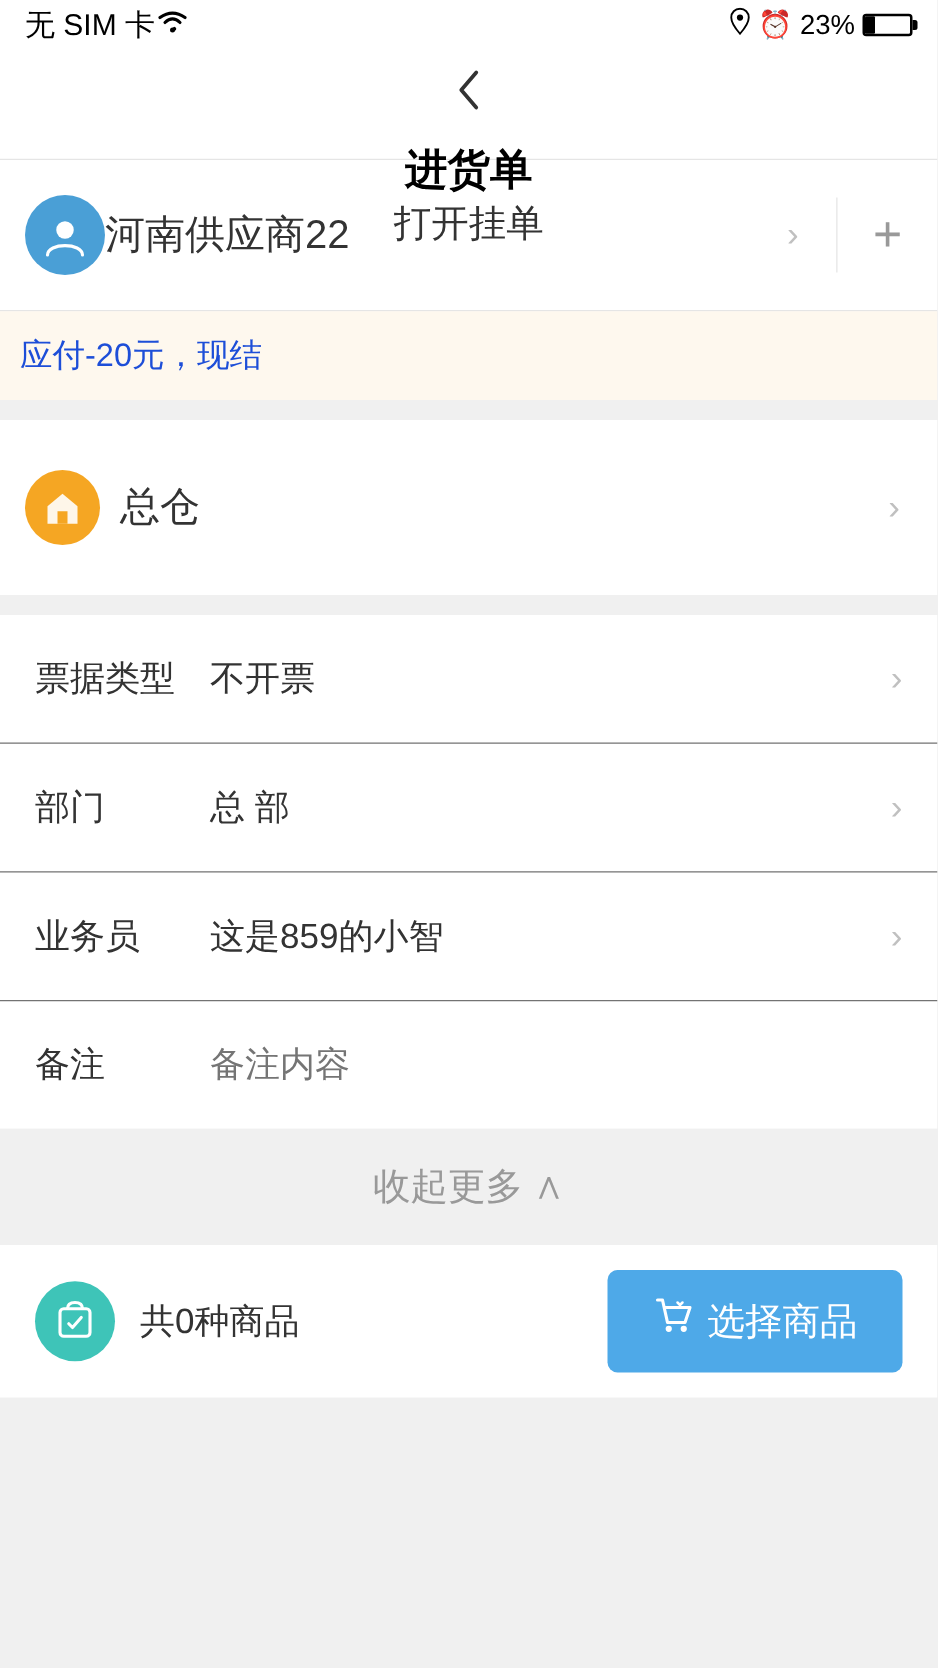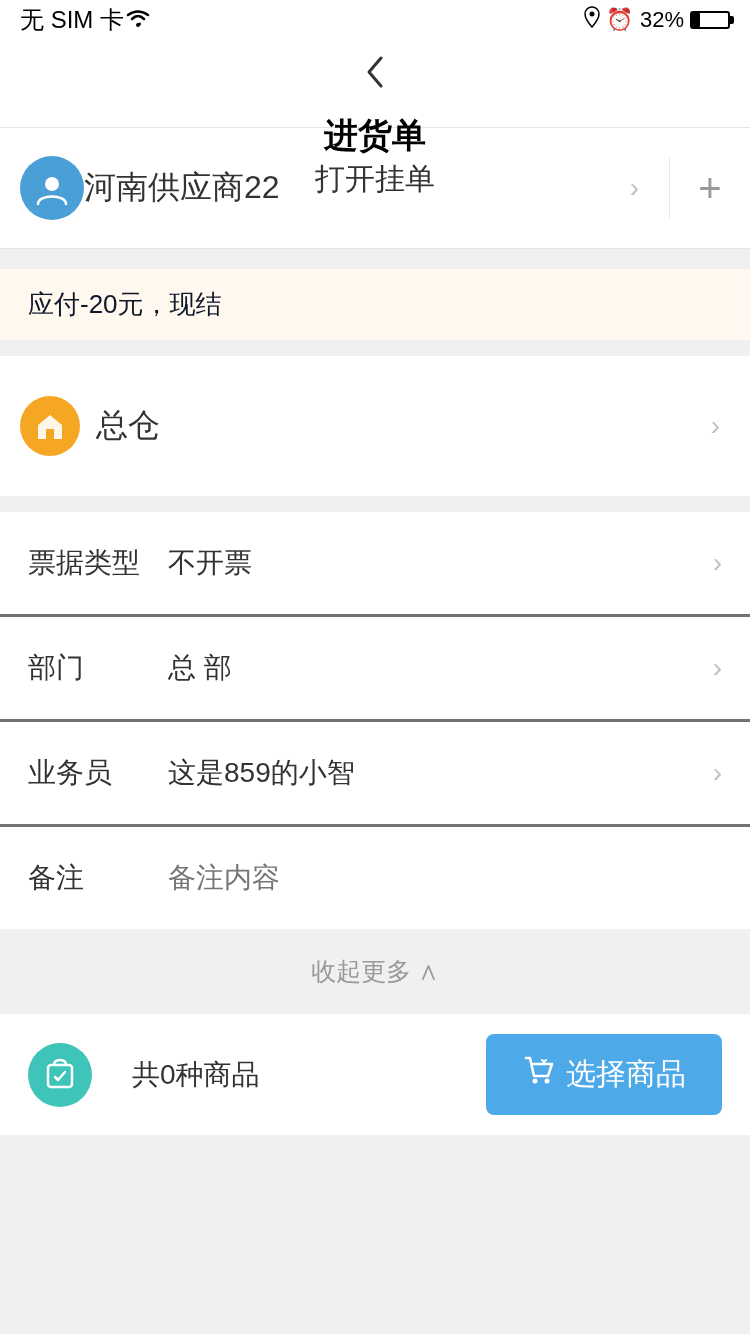--- a/index.html
+++ b/index.html
@@ -115,25 +115,24 @@
       width: 80px;
       display: flex; align-items: center; justify-content: center;
       font-size: 40px;
       color: #999;
       cursor: pointer;
     }
 
     
     .notice-bar {
       background: #fef8ee;
-      padding: 18px 28px;
+      padding: 18px 16px;
       font-size: 26px;
-      color: #0f172a;
+      color: #1d4ed8;
       margin-bottom: 16px;
-      margin-top: 20px;
     }
 
     
     .warehouse-section {
       background: #fff;
       display: flex;
       align-items: center;
       padding: 40px 20px;
       margin-bottom: 16px;
       gap: 16px;
@@ -155,21 +154,21 @@
 
     
     .form-section {
       background: #fff;
       margin-bottom: 0;
     }
     .form-row {
       display: flex;
       align-items: center;
       padding: 32px 28px;
-      border-bottom: 3px solid #737373;
+      border-bottom: 1px solid #737373;
       min-height: 96px;
     }
     .form-row:last-child {
       border-bottom: none;
     }
     .form-label {
       font-size: 28px;
       color: #333;
       width: 120px;
       flex-shrink: 0;
@@ -189,21 +188,21 @@
     .form-chevron {
       color: #c0c0c0;
       font-size: 28px;
     }
 
     
     .collapse-bar {
       background: #f0f0f0;
       text-align: center;
       padding: 26px;
-      font-size: 25px;
+      font-size: 30px;
       color: #999;
       cursor: pointer;
     }
 
     
     .bottom-bar {
       background: #fff;
       display: flex;
       align-items: center;
       padding: 20px 28px;
@@ -216,21 +215,20 @@
       display: flex; align-items: center; justify-content: center;
       color: #fff;
       font-size: 28px;
       flex-shrink: 0;
     }
     .product-count {
       flex: 1;
       font-size: 28px;
       color: #333;
       padding-left: 20px;
-      margin-left: 20px;
     }
     .select-btn {
       background: #4ea9e8;
       color: #fff;
       font-size: 30px;
       padding: 20px 36px;
       border-radius: 8px;
       cursor: pointer;
       display: flex;
       align-items: center;
@@ -253,21 +251,21 @@
     </span>
   </div>
   <div class="status-right">
     <span>
       <svg width="18" height="22" viewBox="0 0 18 22" fill="none">
         <path d="M9 1 C5 1 2 4 2 8 C2 13 9 21 9 21 C9 21 16 13 16 8 C16 4 13 1 9 1Z" stroke="#000" stroke-width="1.5" fill="none"></path>
         <circle cx="9" cy="8" r="2.5" fill="#000"></circle>
       </svg>
     </span>
     <span>⏰</span>
-    <span>32%</span>
+    <span>23%</span>
     <span class="battery-icon">
       <div class="battery-fill"></div>
     </span>
   </div>
 </div>
 
 <div class="nav-bar">
   <span class="nav-back">
     <svg width="28" height="44" viewBox="0 0 28 44" fill="none">
       <path d="M20 8 L8 22 L20 36" stroke="#333" stroke-width="3" stroke-linecap="round" stroke-linejoin="round"></path>

